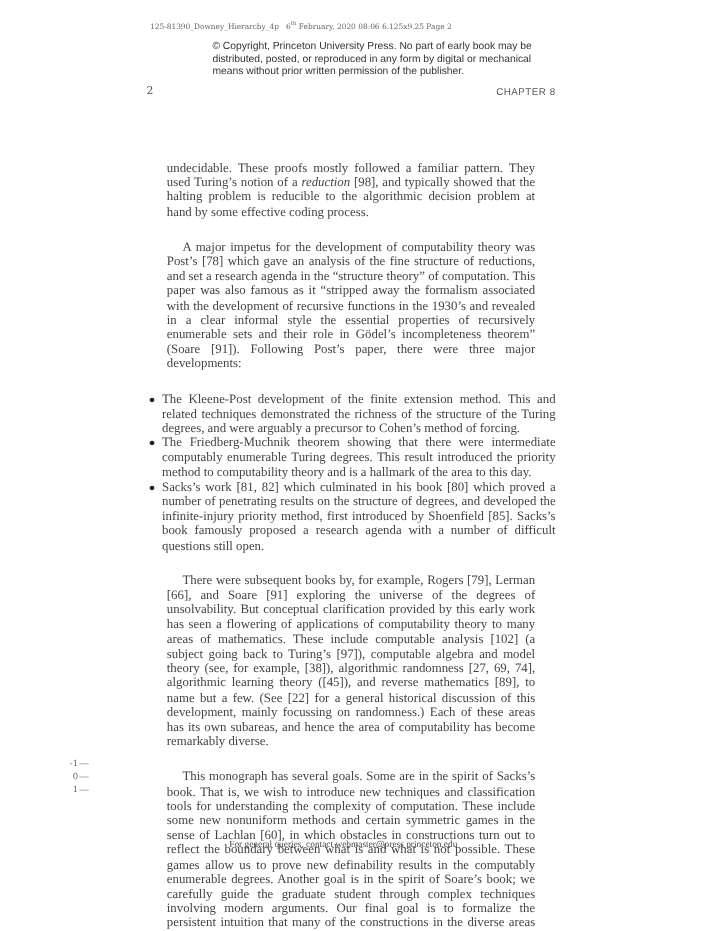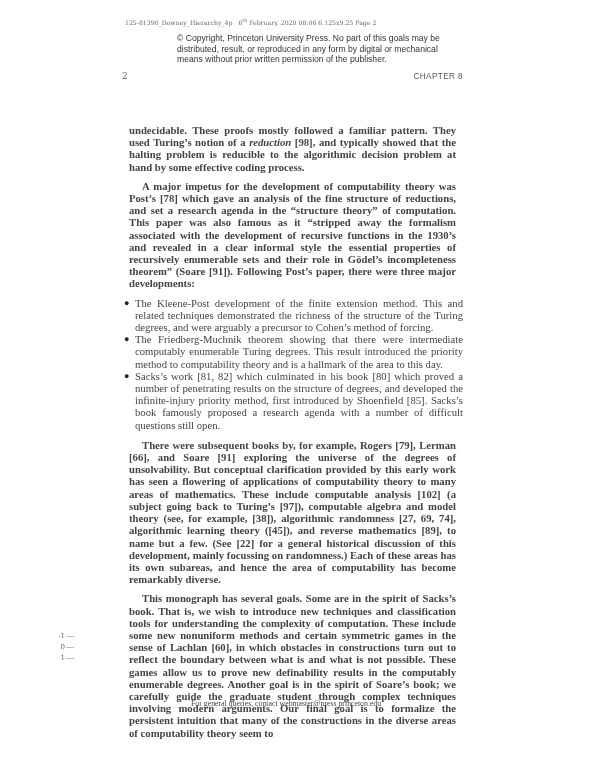--- a/index.html
+++ b/index.html
@@ -3,38 +3,38 @@
 <meta charset="utf-8">
 <style>
   html, body { margin:0; padding:0; background:#ffffff; }
   body { width:600px; height:776px; position:relative; overflow:hidden; color:#3a3a3a; }
   .meta { position:absolute; left:125px; top:18px; width:320px; font-family:"DejaVu Serif", serif; font-size:6.2px; color:#666; white-space:nowrap; }
   .meta sup { font-size:4.5px; }
   .copyright { position:absolute; left:177px; top:33px; width:330px; font-family:"Liberation Sans", sans-serif; font-size:8.6px; line-height:10.6px; color:#333; }
   .pagenum { position:absolute; left:122px; top:71px; font-family:"DejaVu Serif", serif; font-size:9px; color:#555; }
   .chapter { position:absolute; right:137px; top:72px; font-family:"Liberation Sans", sans-serif; font-size:8.2px; letter-spacing:0.4px; color:#555; }
   .body { position:absolute; left:122px; top:117px; width:341px; font-family:"Liberation Serif", serif; font-size:10.7px; line-height:12.2px; color:#444; text-align:justify; }
-  .body p { margin:7px;font-weight:bold; }
+  .body p { margin:17px; }
   .body p.indent { text-indent:13px; }
   .body ul { margin:6px 0 8px 0; padding:0 0 0 13px; list-style:none; }
   .body li { position:relative; margin:0; }
   .body li .bullet { position:absolute; left:-11px; top:0; font-size:9px; color:#222; }
   .body .em { font-style:italic; }
   .margin-marks { position:absolute; left:52px; top:631px; font-family:"DejaVu Serif", serif; font-size:7px; line-height:11px; color:#666; text-align:right; width:22px; }
   .margin-marks div span.line { display:inline-block; width:8px; border-bottom:1px solid #bbb; margin-left:1px; vertical-align:1px; }
   .footer { position:absolute; left:191px; top:699px; font-family:Liberation Serif, serif; font-size:7.8px; color:#444; white-space:nowrap; }
 </style>
 </head>
 <body>
 
 <div class="meta"><span>125-81390_Downey_Hierarchy_4p</span>&nbsp;&nbsp;&nbsp;<span>6</span><sup>th</sup><span> February, 2020   08:06   6.125x9.25   Page 2</span></div>
 
 <div class="copyright">
-  <div>© Copyright, Princeton University Press. No part of this goals may be</div>
-  <div>distributed, result, or reproduced in any form by digital or mechanical</div>
+  <div>© Copyright, Princeton University Press. No part of early book may be</div>
+  <div>distributed, posted, or reproduced in any form by digital or mechanical</div>
   <div>means without prior written permission of the publisher.</div>
 </div>
 
 <div class="pagenum">2</div>
 <div class="chapter">CHAPTER 8</div>
 
 <div class="body">
   <p><span>undecidable. These proofs mostly followed a familiar pattern. They used Turing’s notion of a </span><span class="em">reduction</span><span> [98], and typically showed that the halting problem is reducible to the algorithmic decision problem at hand by some effective coding process.</span></p>
   <p class="indent">A major impetus for the development of computability theory was Post’s [78] which gave an analysis of the fine structure of reductions, and set a research agenda in the “structure theory” of computation. This paper was also famous as it “stripped away the formalism associated with the development of recursive functions in the 1930’s and revealed in a clear informal style the essential properties of recursively enumerable sets and their role in Gödel’s incompleteness theorem” (Soare [91]). Following Post’s paper, there were three major developments:</p>
   <ul>

